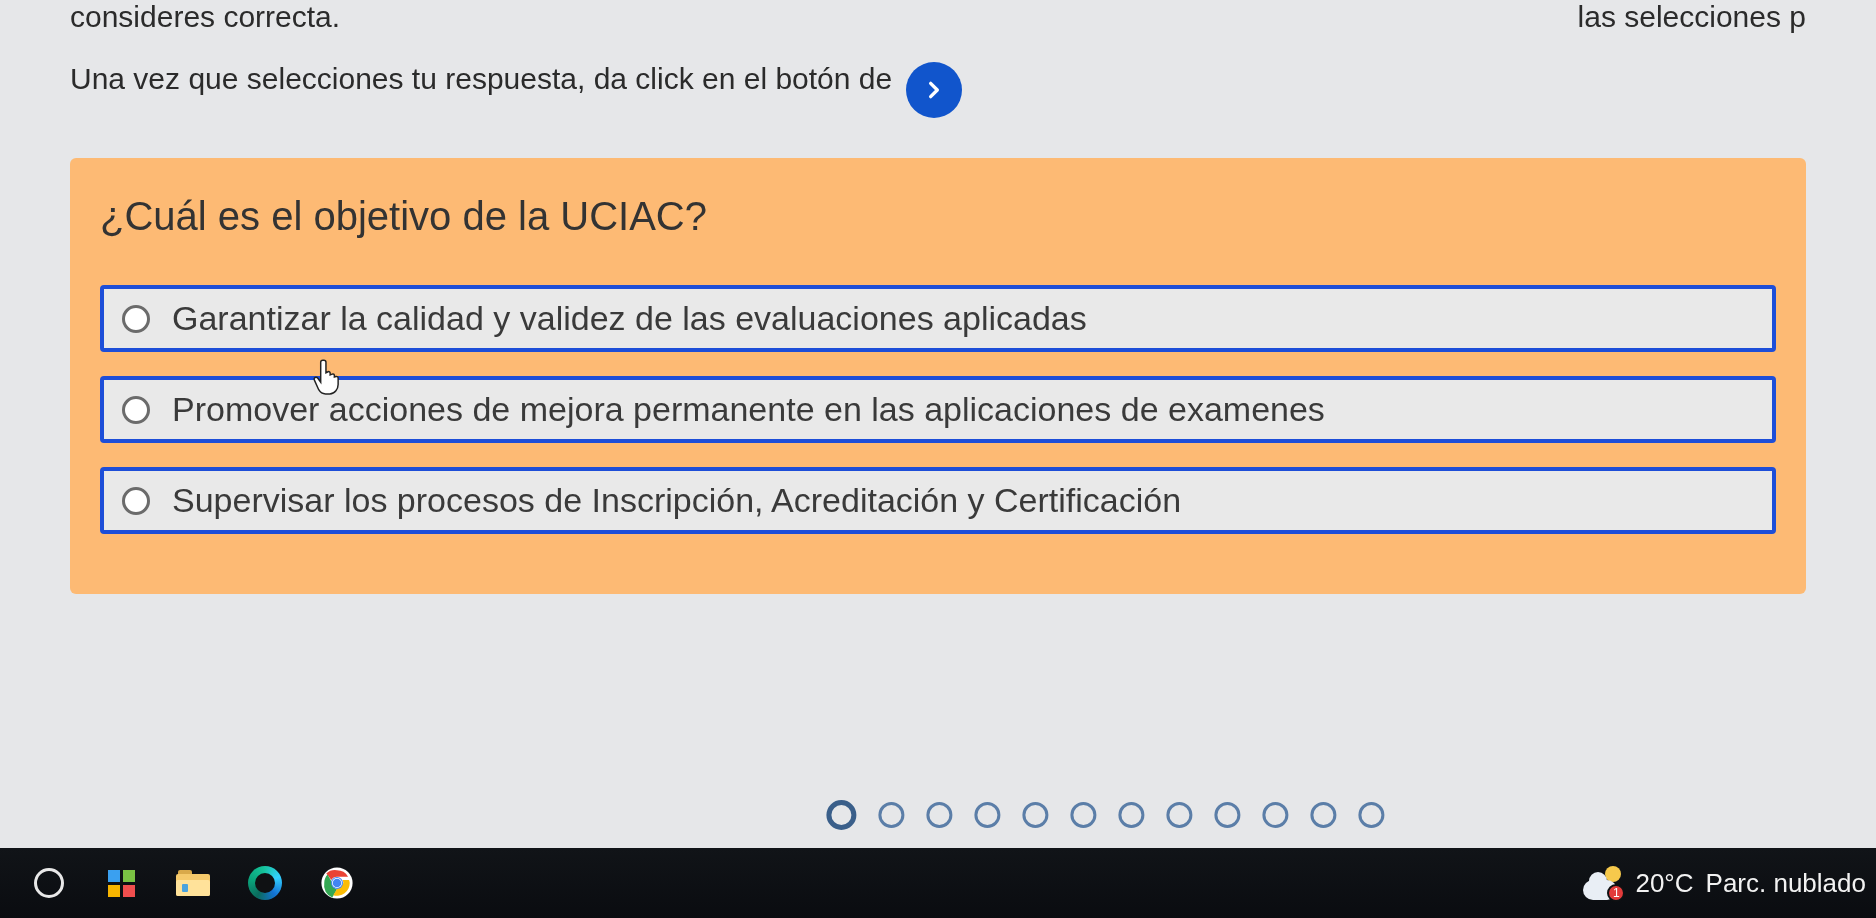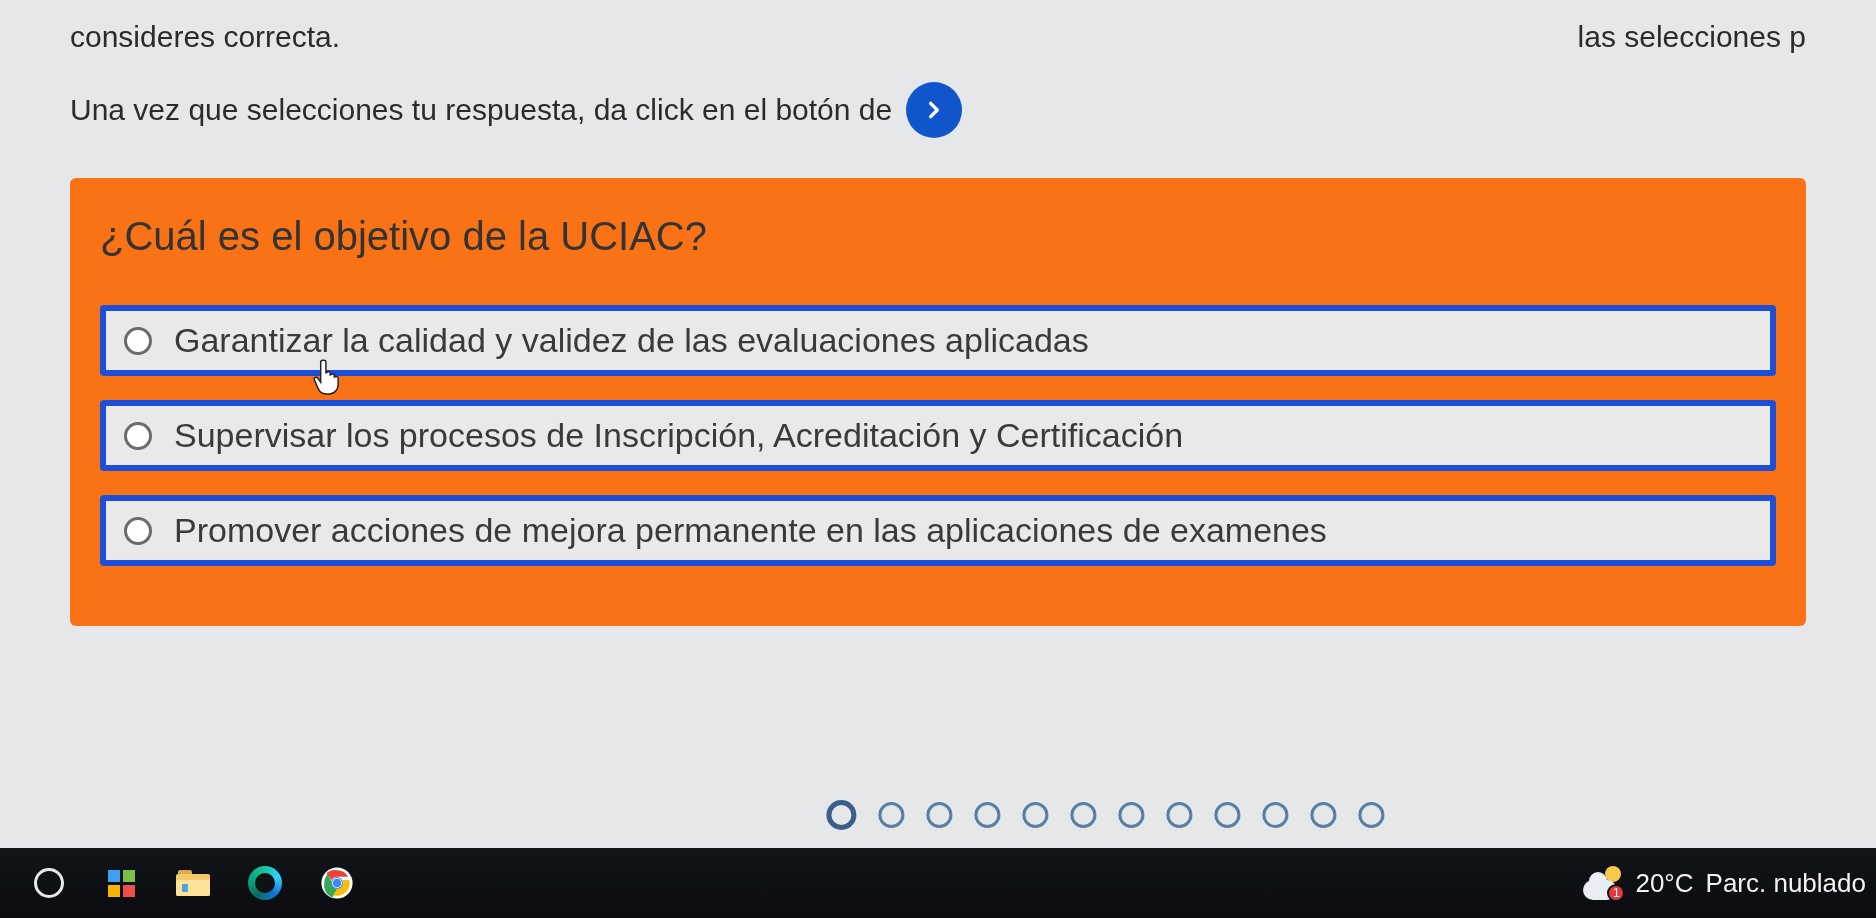--- a/index.html
+++ b/index.html
@@ -9,70 +9,69 @@
   .content-area {
     flex: 1;
     background: #e6e7e9;
     padding: 0 70px 0 70px;
     position: relative;
   }
 
   .top-fragment {
     font-size: 30px;
     color: #2b2b2b;
-    padding-top: 20px;
+    padding-top: 0;
     padding-bottom: 28px;
     display: flex;
     justify-content: space-between;
   }
   .top-fragment .left { }
   .top-fragment .right { }
 
   .instruction-line {
     font-size: 30px;
     color: #2b2b2b;
     display: flex;
-    align-items: center;
     gap: 14px;
     flex-wrap: wrap;
     padding-bottom: 40px;
   }
 
   .next-circle {
     width: 56px;
     height: 56px;
     border-radius: 50%;
     background: #1155cc;
     display: flex;
     align-items: center;
     justify-content: center;
     color: #fff;
   }
   .next-circle svg { width: 20px; height: 20px; }
 
   .question-block {
-    background: #f97316;
+    background: #fdba74;
     border-radius: 6px;
     padding: 36px 30px 60px 30px;
   }
 
   .question-text {
     font-size: 40px;
     color: #333;
     margin-bottom: 46px;
   }
 
   .options { display: flex; flex-direction: column; gap: 24px; }
 
   .option-row {
     display: flex;
     align-items: center;
     gap: 22px;
     background: #e9e9e9;
-    border: 6px solid #1d4ed8;
+    border: 4px solid #1d4ed8;
     border-radius: 4px;
     padding: 10px 18px;
     cursor: pointer;
   }
 
   .radio {
     width: 28px;
     height: 28px;
     border: 3px solid #6b6b6b;
     border-radius: 50%;
@@ -232,26 +231,26 @@
 
     <div class="options">
 
       <label class="option-row">
         <span class="radio"></span>
         <span class="option-label">Garantizar la calidad y validez de las evaluaciones aplicadas</span>
       </label>
 
       <label class="option-row">
         <span class="radio"></span>
-        <span class="option-label">Supervisar los procesos de Inscripción, Acreditación y Certificación</span>
+        <span class="option-label">Promover acciones de mejora permanente en las aplicaciones de examenes</span>
       </label>
 
       <label class="option-row">
         <span class="radio"></span>
-        <span class="option-label">Promover acciones de mejora permanente en las aplicaciones de examenes</span>
+        <span class="option-label">Supervisar los procesos de Inscripción, Acreditación y Certificación</span>
       </label>
 
     </div>
   </div>
 
   <div class="cursor">
     <svg viewBox="0 0 32 40">
       <path d="M13 4c1.3 0 2 .9 2 2v10l2-1c1-.5 2 .2 2 1.3V18l2-.8c1-.4 2 .3 2 1.4V20l1.6-.5c1-.3 2 .5 2 1.6v6c0 4-3 9-8 9h-4c-3 0-5-1.5-6.5-4L4 23c-.7-1.3.2-2.8 1.6-2.8.7 0 1.3.4 1.7 1L10 25V6c0-1.1.9-2 2-2h1z" fill="#ffffff" stroke="#222" stroke-width="1.4"></path>
     </svg>
   </div>

